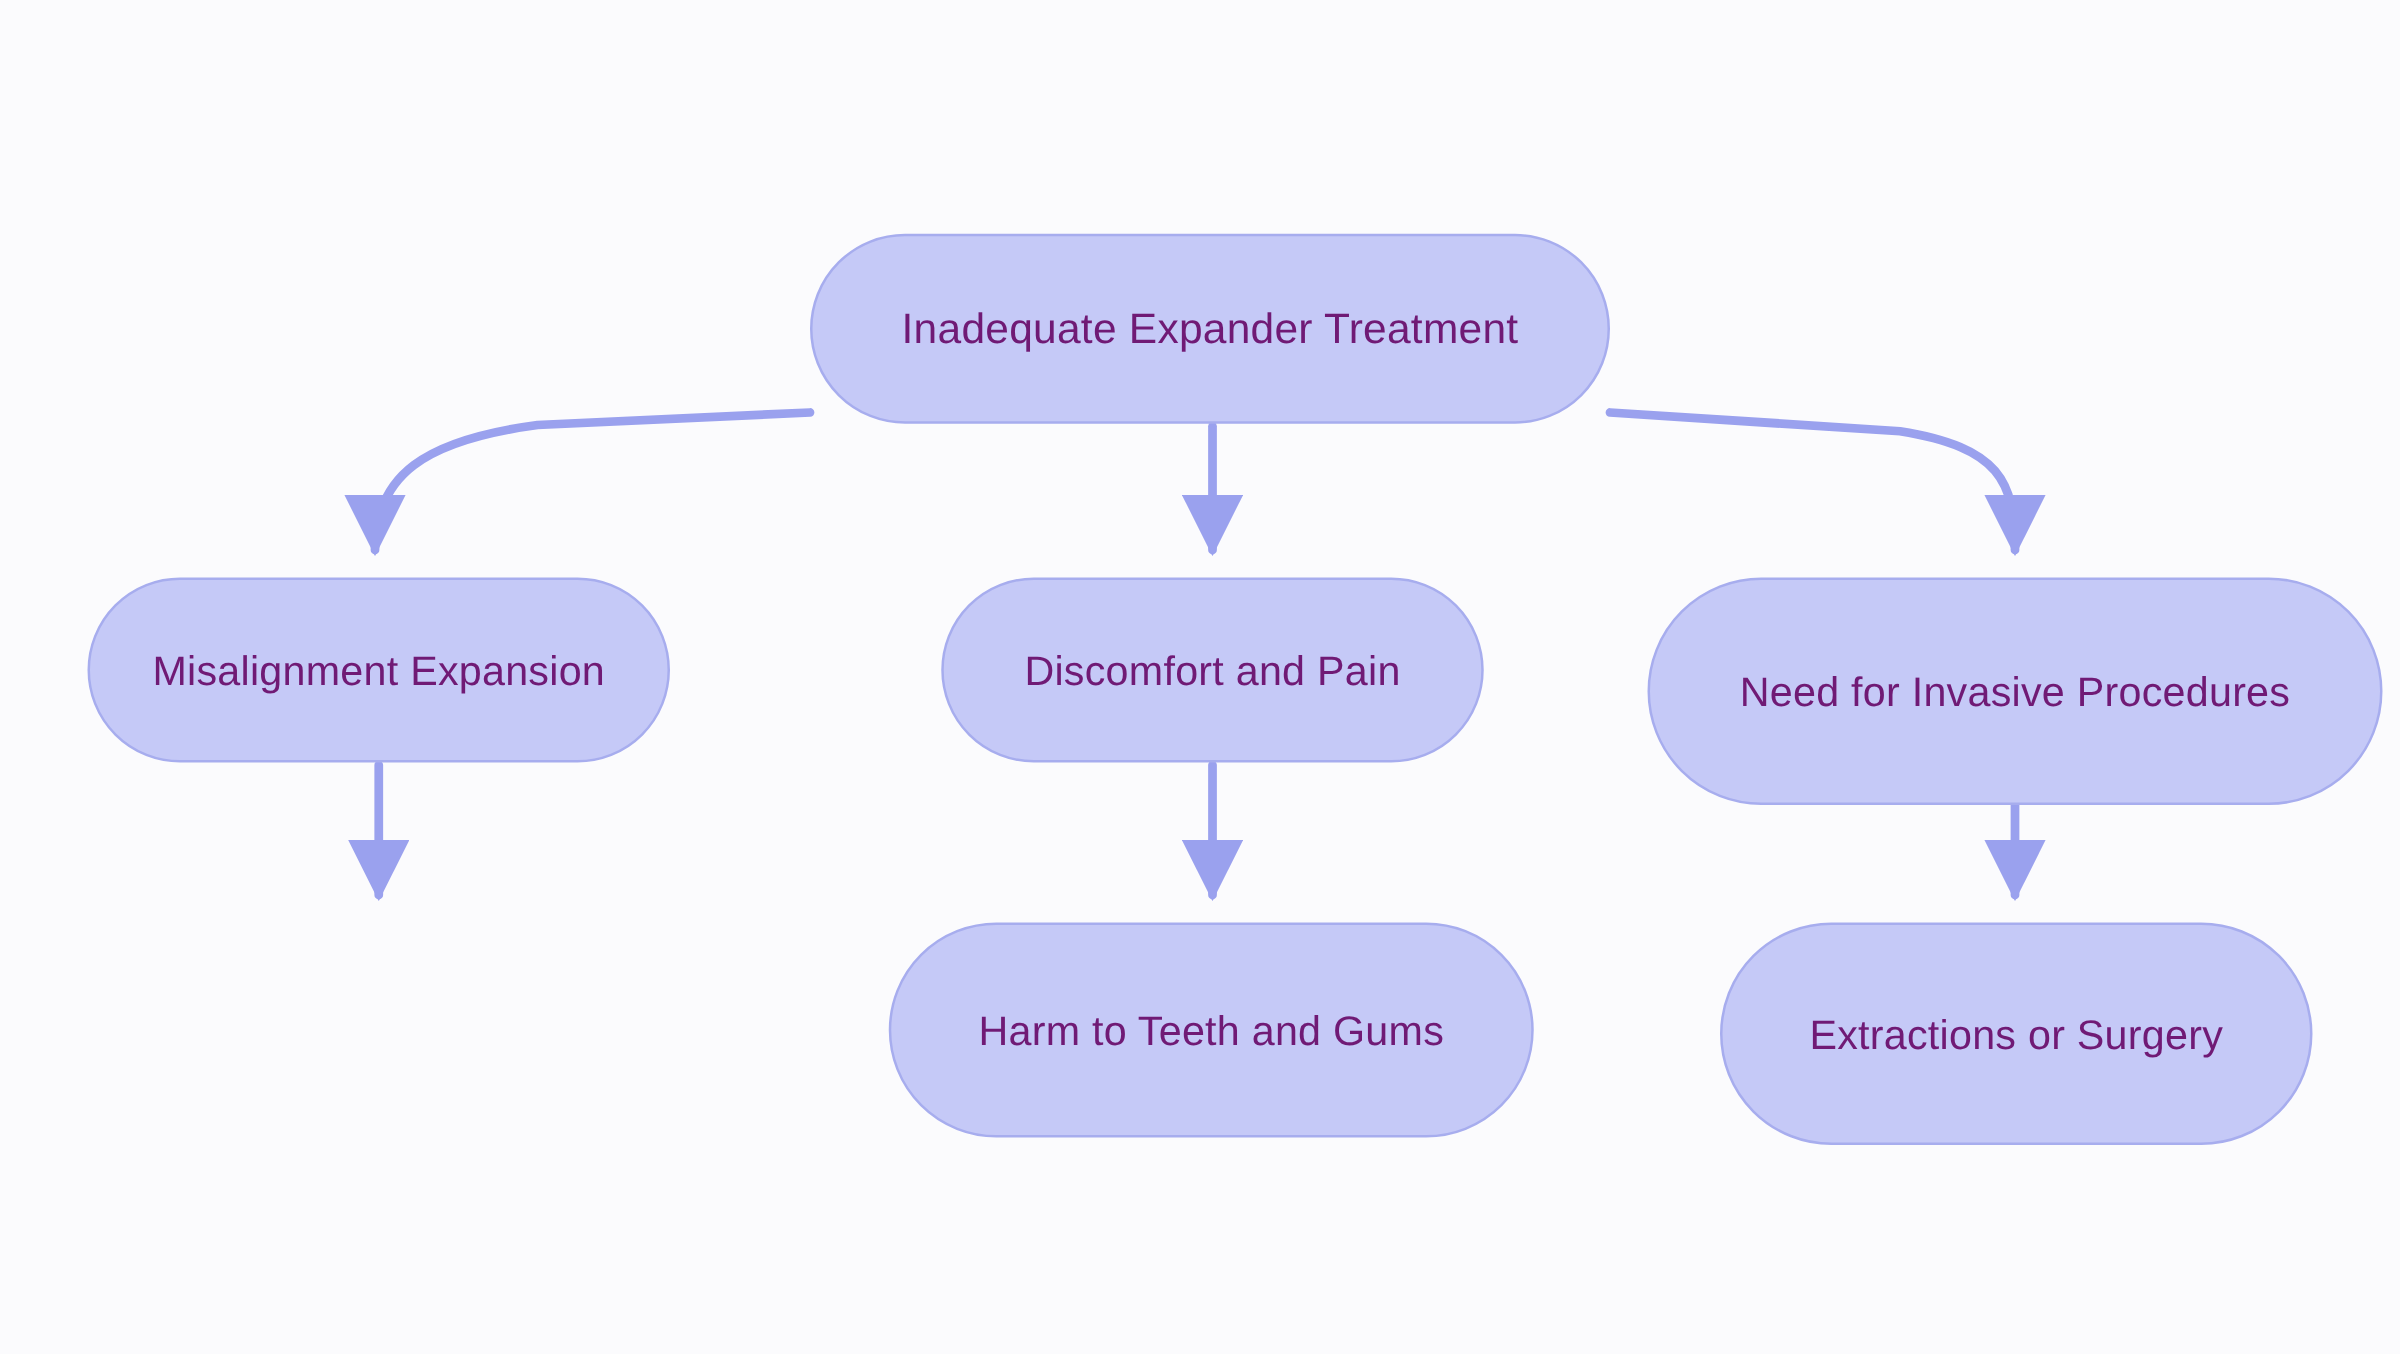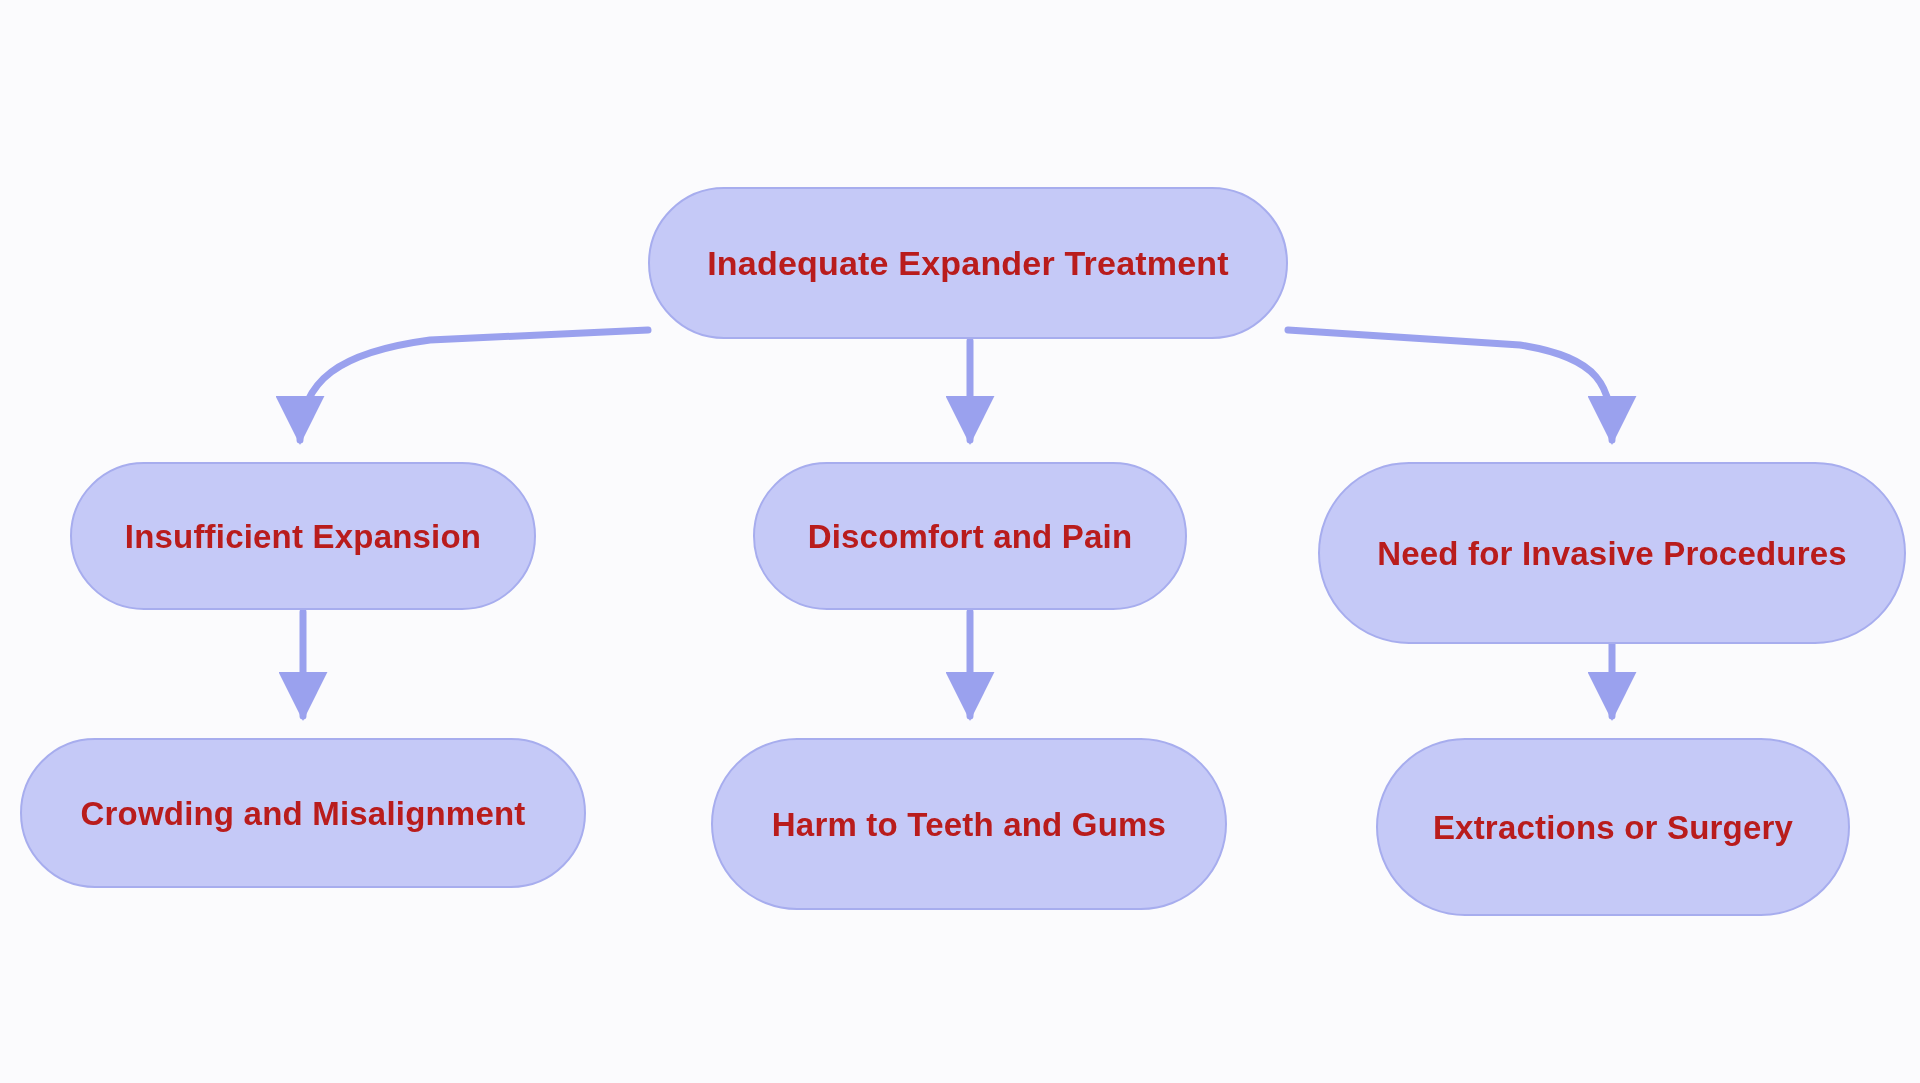--- a/index.html
+++ b/index.html
@@ -33,22 +33,22 @@
     border: 2px solid #a7adee;
     border-radius: 9999px;
     display: flex;
     align-items: center;
     justify-content: center;
     color: #3333cc;
     letter-spacing: 0.2px;
     white-space: nowrap;
   }
   .node-label {
-    color: #b91c1c;
-    font-weight: 700;
+    color: #701a75;
+    font-weight: 400;
     line-height: 1;
   }
   
   #node-root {
     left: 648px;
     top: 187px;
     width: 640px;
     height: 152px;
   }
   #node-root .node-label { font-size: 34px; }
@@ -123,34 +123,31 @@
     <path d="M 970 612 L 970 716" fill="none" stroke="#9aa1ee" stroke-width="7" stroke-linecap="round" marker-end="url(#arrowhead)"></path>
 
     <path d="M 1612 612 L 1612 716" fill="none" stroke="#9aa1ee" stroke-width="7" stroke-linecap="round" marker-end="url(#arrowhead)"></path>
   </svg>
 
   <div class="node" id="node-root">
     <span class="node-label">Inadequate Expander Treatment</span>
   </div>
 
   <div class="node" id="node-l2-a">
-    <span class="node-label">Insufficient Expansion</span>
+    <span class="node-label">Misalignment Expansion</span>
   </div>
 
   <div class="node" id="node-l2-b">
     <span class="node-label">Discomfort and Pain</span>
   </div>
 
   <div class="node" id="node-l2-c">
     <span class="node-label">Need for Invasive Procedures</span>
   </div>
 
-  <div class="node" id="node-l3-a">
-    <span class="node-label">Crowding and Misalignment</span>
-  </div>
 
   <div class="node" id="node-l3-b">
     <span class="node-label">Harm to Teeth and Gums</span>
   </div>
 
   <div class="node" id="node-l3-c">
     <span class="node-label">Extractions or Surgery</span>
   </div>
 
 </div>

